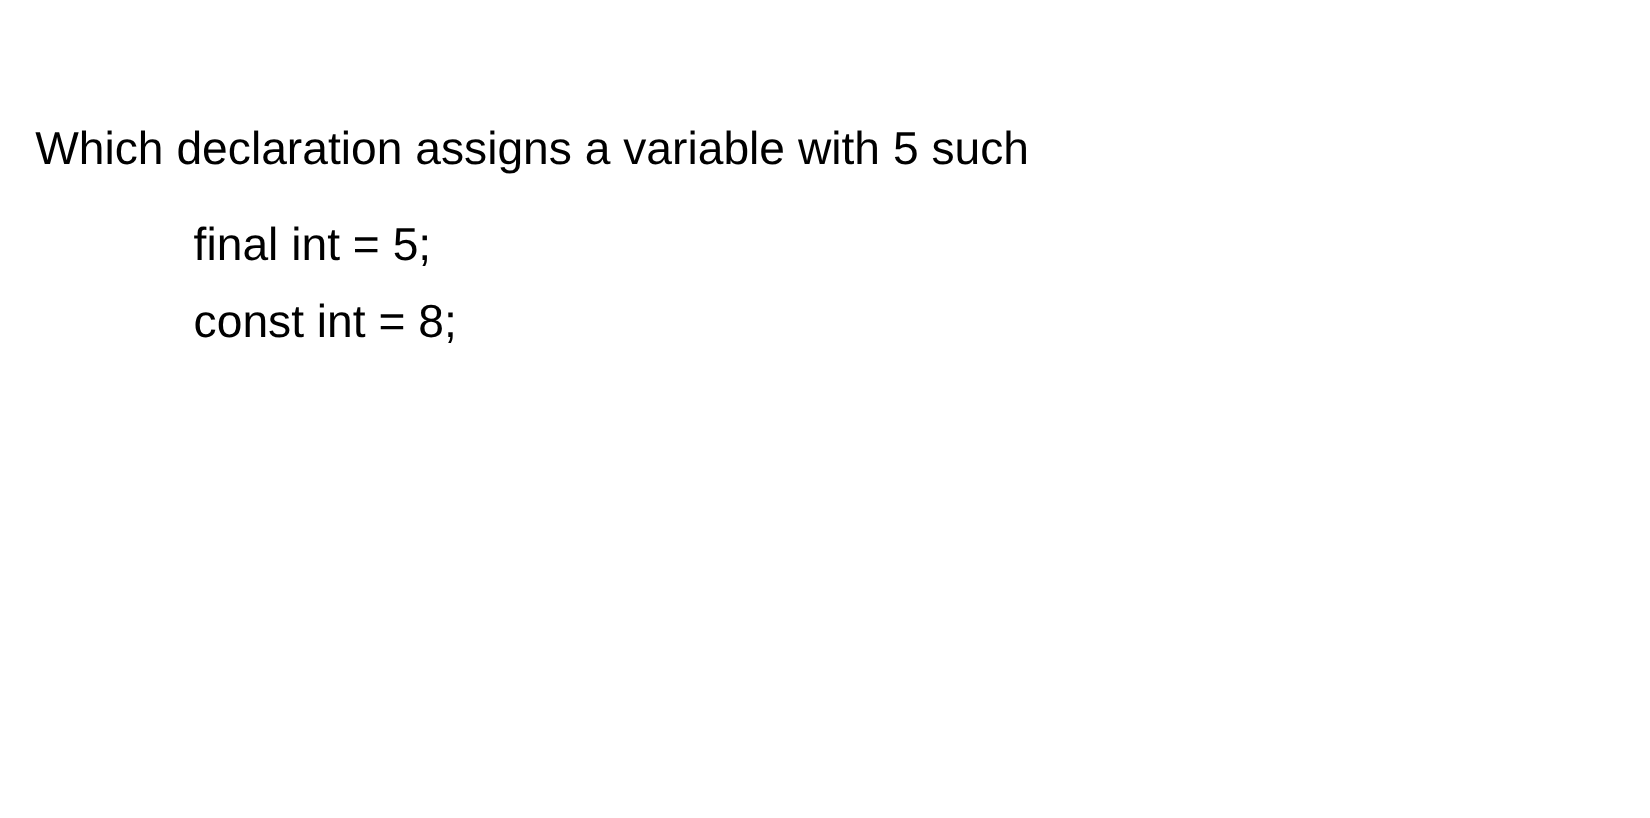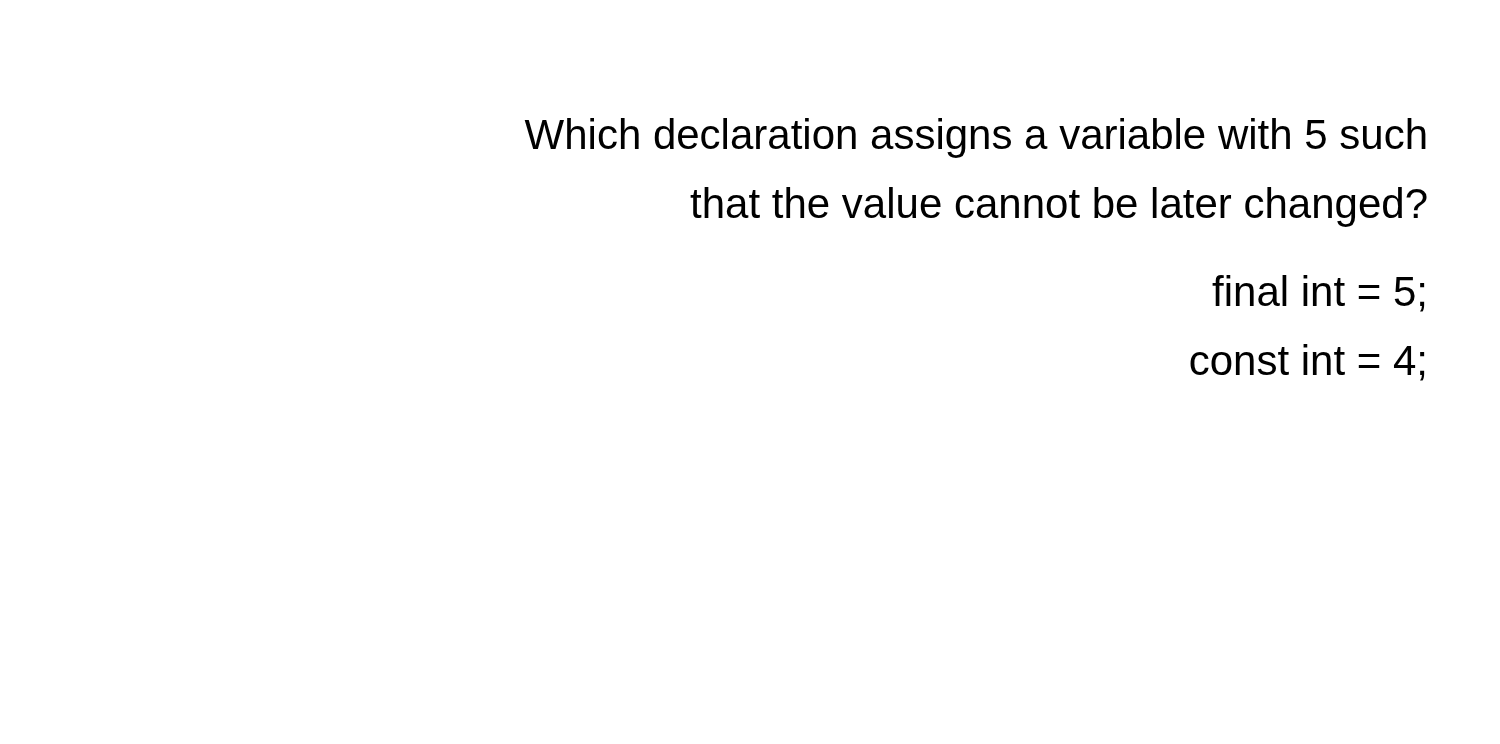--- a/index.html
+++ b/index.html
@@ -11,21 +11,20 @@
       width: 1500px;
       height: 744px;
       background: #ffffff;
       font-family: -apple-system, BlinkMacSystemFont, "Segoe UI", Helvetica, Arial, sans-serif;
       color: #000000;
     }
     .container {
       padding-top: 100px;
       padding-left: 32px;
       padding-right: 72px;
-      text-align: right;
     }
     .question-line {
       font-size: 42px;
       line-height: 1.65;
       font-weight: 400;
     }
     .options {
       margin-top: 18px;
       padding-left: 144px;
     }
@@ -33,18 +32,17 @@
       font-size: 42px;
       line-height: 1.65;
       font-weight: 400;
     }
   </style>
 </head>
 <body>
 
 <div class="container">
   <div class="question-line">Which declaration assigns a variable with 5 such</div>
-  <div class="question-line">that the value cannot be later changed?</div>
   <div class="options">
     <div class="option">final int = 5;</div>
-    <div class="option">const int = 4;</div>
+    <div class="option">const int = 8;</div>
   </div>
 </div>
 
 </body></html>

